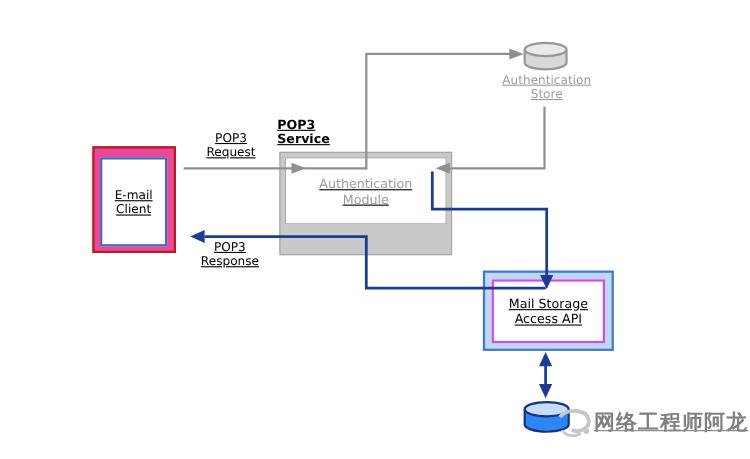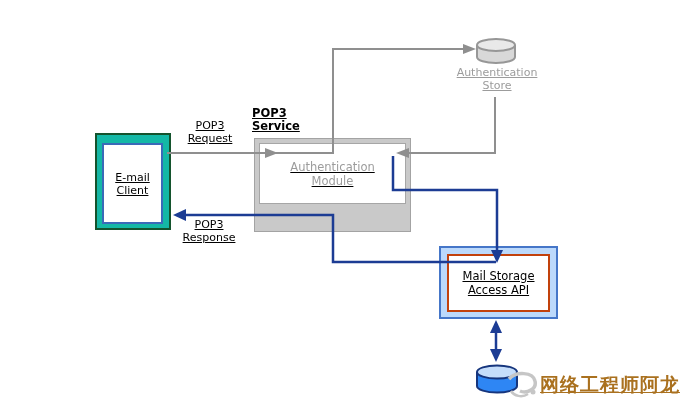--- a/index.html
+++ b/index.html
@@ -25,53 +25,53 @@
   }
   
   .module-box{
     left:259px;top:143px;width:145px;height:59px;
     background:#ffffff;border:1px solid #a6a6a6;
     display:flex;align-items:center;justify-content:center;
   }
   .module-box .label{color:#9c9c9c;font-size:11.5px;line-height:14px;}
   
   .client-box{
-    left:95px;top:133px;width:72px;height:93px;
-    background:#14b8a6;border:2px solid #14532d;
+    left:84px;top:133px;width:72px;height:93px;
+    background:#ec4899;border:2px solid #b91c1c;
   }
   .client-inner{
     left:5px;top:8px;right:6px;bottom:4px;
     background:#ffffff;border:2px solid #3a6ab8;
     display:flex;align-items:center;justify-content:center;
   }
   
   .api-box{
     left:439px;top:246px;width:115px;height:69px;
     background:#bcd9fb;border:2px solid #4576c8;
   }
   .api-inner{
     left:6px;top:6px;right:6px;bottom:5px;
-    background:#ffffff;border:2px solid #c2410c;
+    background:#ffffff;border:2px solid #d946ef;
     display:flex;align-items:center;justify-content:center;
   }
   .api-inner .label{font-size:11.5px;line-height:14px;}
   
   .service-title{
     left:252px;top:107px;width:70px;
     font-weight:bold;font-size:11.5px;line-height:13px;
     text-align:left;white-space:pre-line;color:#000;
   }
   .request-label{left:179px;top:119px;width:62px;}
   .response-label{left:174px;top:218px;width:70px;}
   .authstore-label{left:446px;top:66px;width:102px;color:#9c9c9c;}
   .mailstore-label{left:452px;top:391px;width:88px;font-size:12.5px;line-height:14px;}
   .watermark-text{
     left:540px;top:372px;
     font-size:19px;line-height:24px;
-    color:#a16207;letter-spacing:1px;font-weight:bold;
+    color:#737373;letter-spacing:1px;font-weight:bold;
     opacity:0.9;white-space:nowrap;
   }
   svg.overlay{position:absolute;left:0;top:0;pointer-events:none;}
 </style>
 </head>
 <body>
 
 <div class="canvas">
 
   <div class="abs service-box"></div>

